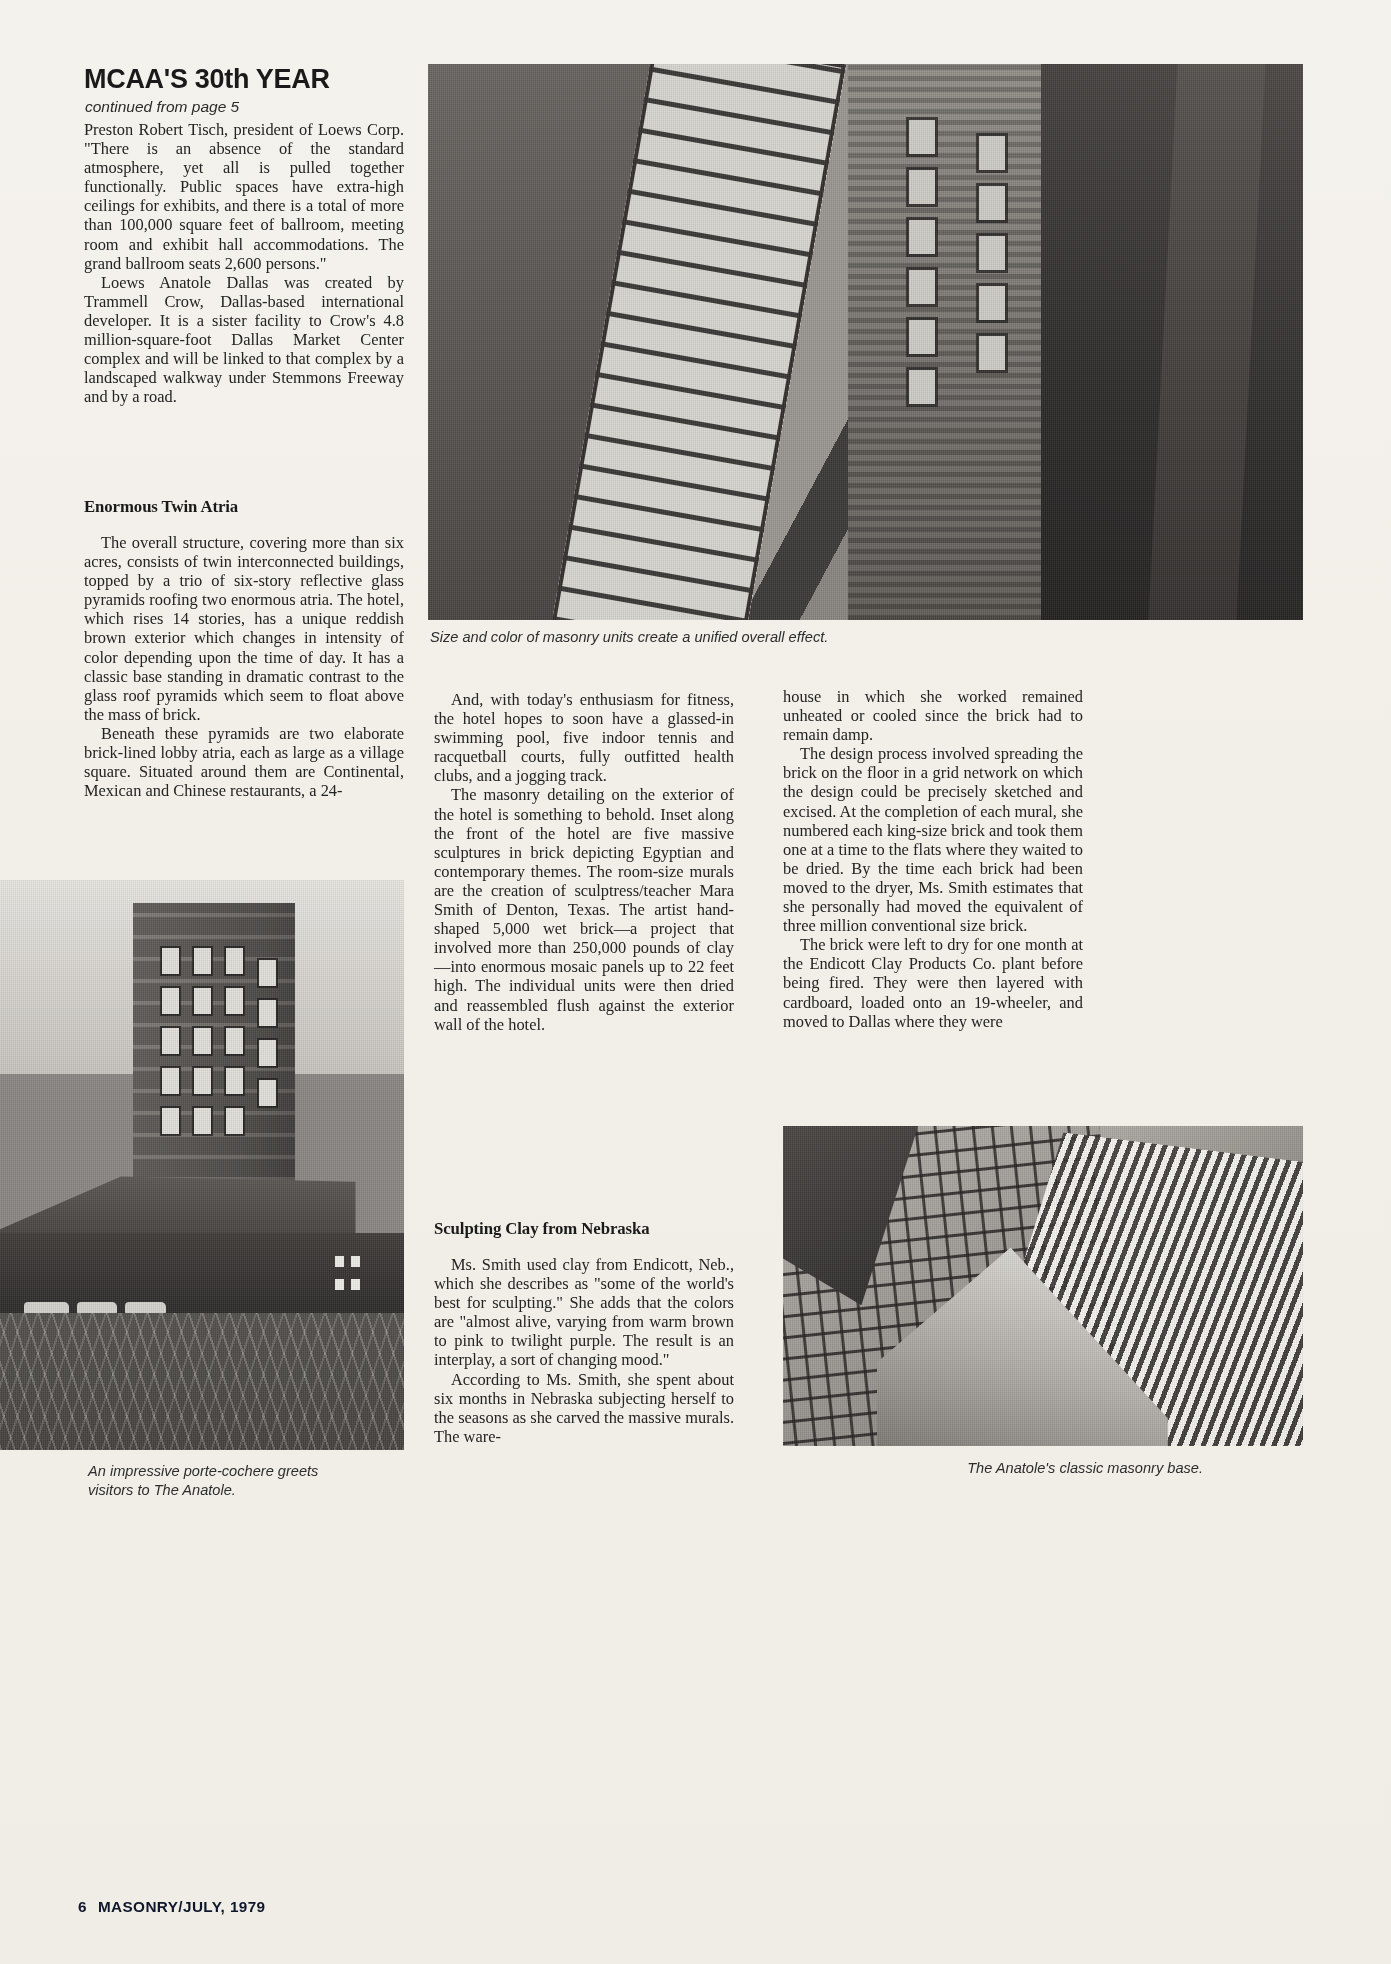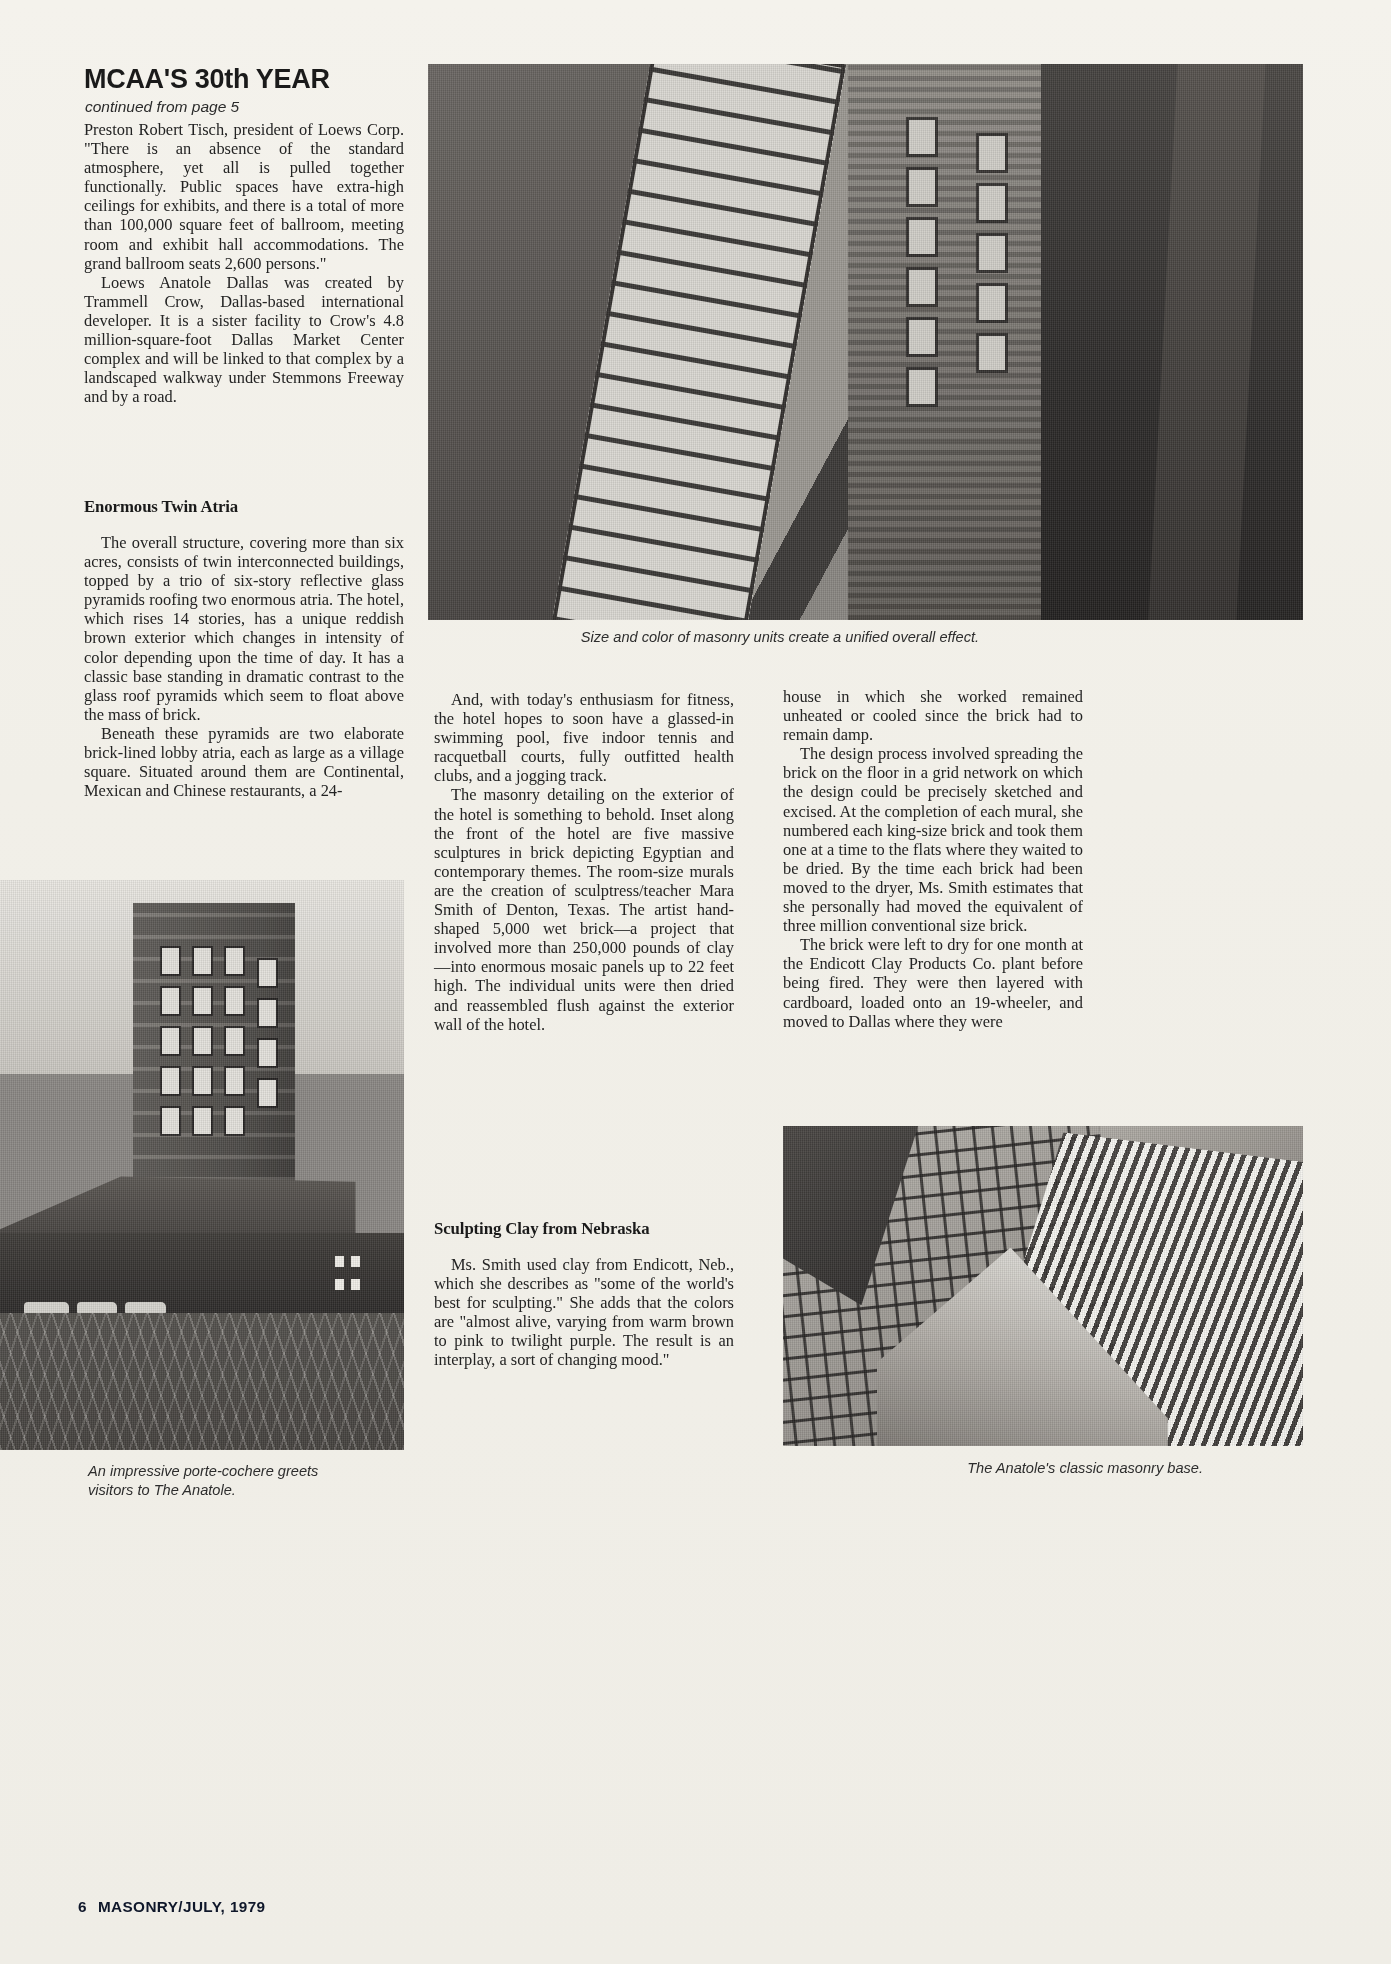--- a/index.html
+++ b/index.html
@@ -218,31 +218,32 @@
     <div class="win" style="left:55%;top:37%"></div>
     <div class="win" style="left:55%;top:46%"></div>
     <div class="win" style="left:55%;top:55%"></div>
     <div class="win" style="left:63%;top:13%"></div>
     <div class="win" style="left:63%;top:22%"></div>
     <div class="win" style="left:63%;top:31%"></div>
     <div class="win" style="left:63%;top:40%"></div>
     <div class="win" style="left:63%;top:49%"></div>
     <div class="grain"></div>
   </div>
-  <div class="caption" style="position:absolute;left:430px;top:628px;width:700px;text-align:center;">Size and color of masonry units create a unified overall effect.</div>
+  <div class="caption" style="position:absolute;left:430px;top:628px;width:700px;">Size and color of masonry units create a unified overall effect.</div>
 
   <div class="col" style="left:434px;top:690px;width:300px;">
     <p>And, with today's enthusiasm for fitness, the hotel hopes to soon have a glassed-in swimming pool, five indoor tennis and racquetball courts, fully outfitted health clubs, and a jogging track.</p>
     <p>The masonry detailing on the exterior of the hotel is something to behold. Inset along the front of the hotel are five massive sculptures in brick depicting Egyptian and contemporary themes. The room-size murals are the creation of sculptress/teacher Mara Smith of Denton, Texas. The artist hand-shaped 5,000 wet brick—a project that involved more than 250,000 pounds of clay—into enormous mosaic panels up to 22 feet high. The individual units were then dried and reassembled flush against the exterior wall of the hotel.</p>
   </div>
 
   <div class="subhead" style="position:absolute;left:434px;top:1219px;width:300px;">Sculpting Clay from Nebraska</div>
 
   <div class="col" style="left:434px;top:1255px;width:300px;">
     <p>Ms. Smith used clay from Endicott, Neb., which she describes as "some of the world's best for sculpting." She adds that the colors are "almost alive, varying from warm brown to pink to twilight purple. The result is an interplay, a sort of changing mood."</p>
+    <p>According to Ms. Smith, she spent about six months in Nebraska subjecting herself to the seasons as she carved the massive murals. The ware-</p>
   </div>
 
   <div class="col" style="left:783px;top:687px;width:300px;">
     <p class="noind">house in which she worked remained unheated or cooled since the brick had to remain damp.</p>
     <p>The design process involved spreading the brick on the floor in a grid network on which the design could be precisely sketched and excised. At the completion of each mural, she numbered each king-size brick and took them one at a time to the flats where they waited to be dried. By the time each brick had been moved to the dryer, Ms. Smith estimates that she personally had moved the equivalent of three million conventional size brick.</p>
     <p>The brick were left to dry for one month at the Endicott Clay Products Co. plant before being fired. They were then layered with cardboard, loaded onto an 19-wheeler, and moved to Dallas where they were</p>
   </div>
 
   <div class="photo" id="photo-porte" style="left:0px;top:880px;width:404px;height:570px;">
     <div class="skyp"></div>

